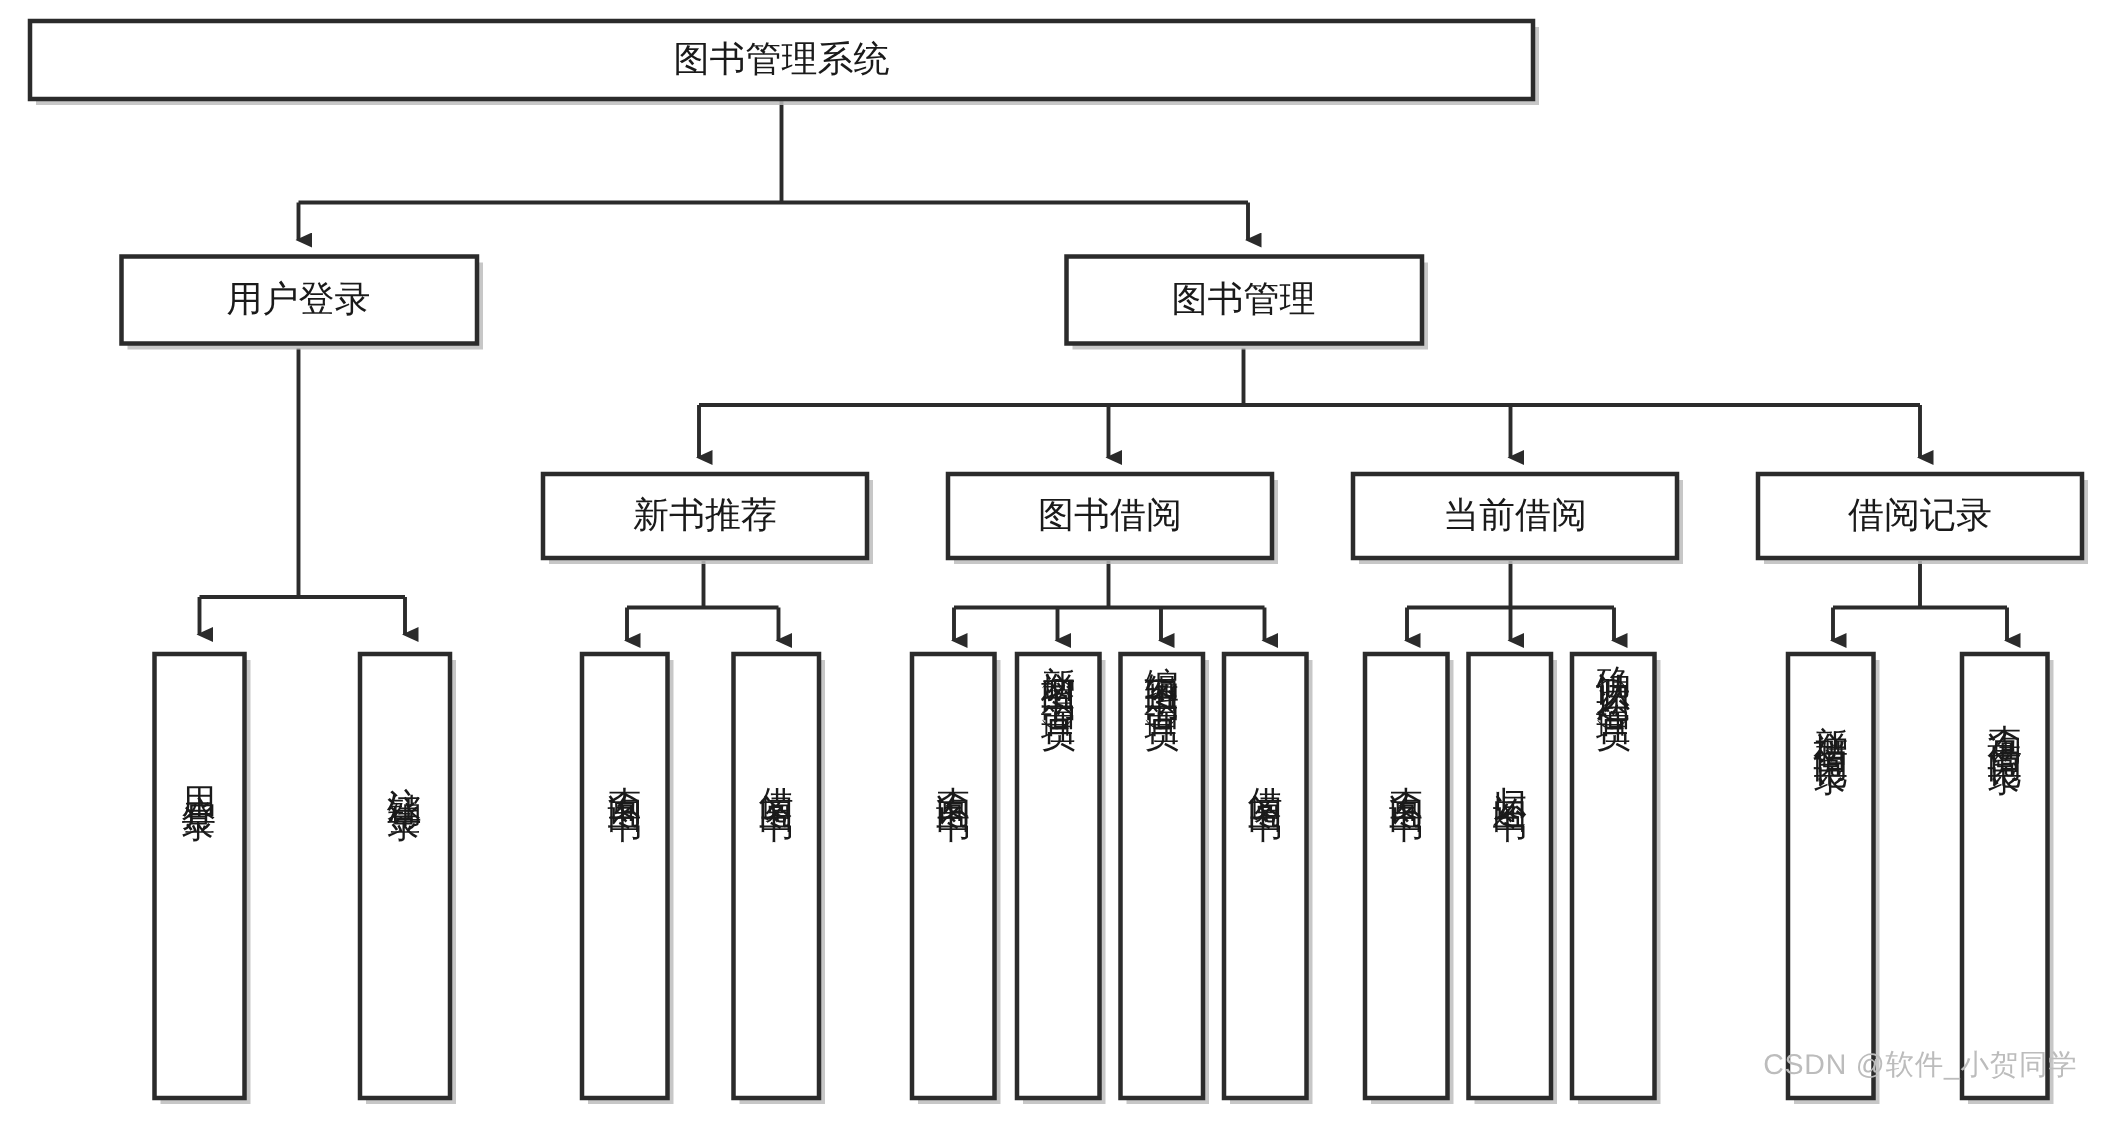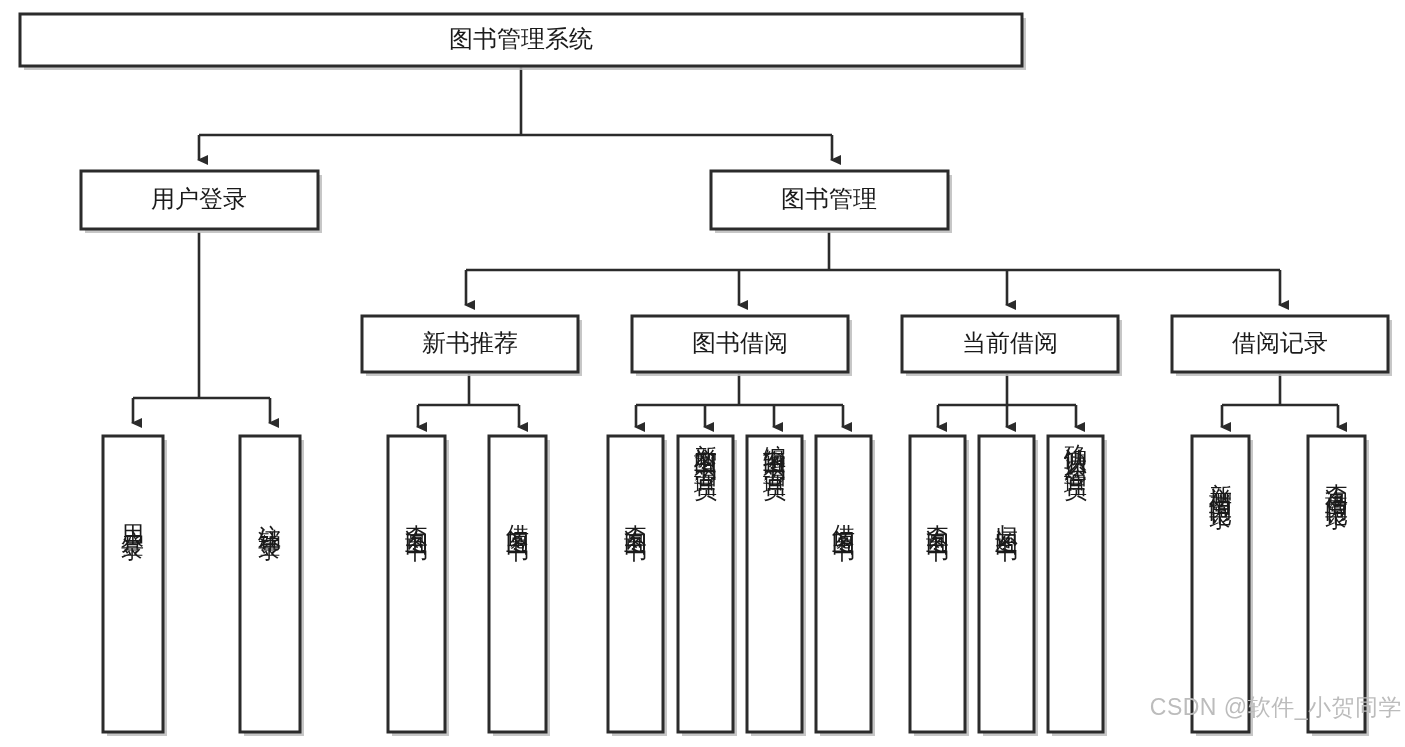--- a/index.html
+++ b/index.html
@@ -56,24 +56,24 @@
     fill: #1a1a1a;
     font-size: 23px;
     text-anchor: middle;
     writing-mode: vertical-rl;
     text-orientation: upright;
     letter-spacing: 5px;
     white-space: pre;
   }
   .watermark {
     position: absolute;
-    right: 3px;
+    right: 20px;
     bottom: 6px;
     font-family: "Liberation Sans", "DejaVu Sans", sans-serif;
-    font-size: 23px;
+    font-size: 19px;
     color: #bcbcbc;
     letter-spacing: 0.5px;
     user-select: none;
     pointer-events: none;
   }
 </style>
 </head>
 <body>
 
 <div id="diagram-root">

